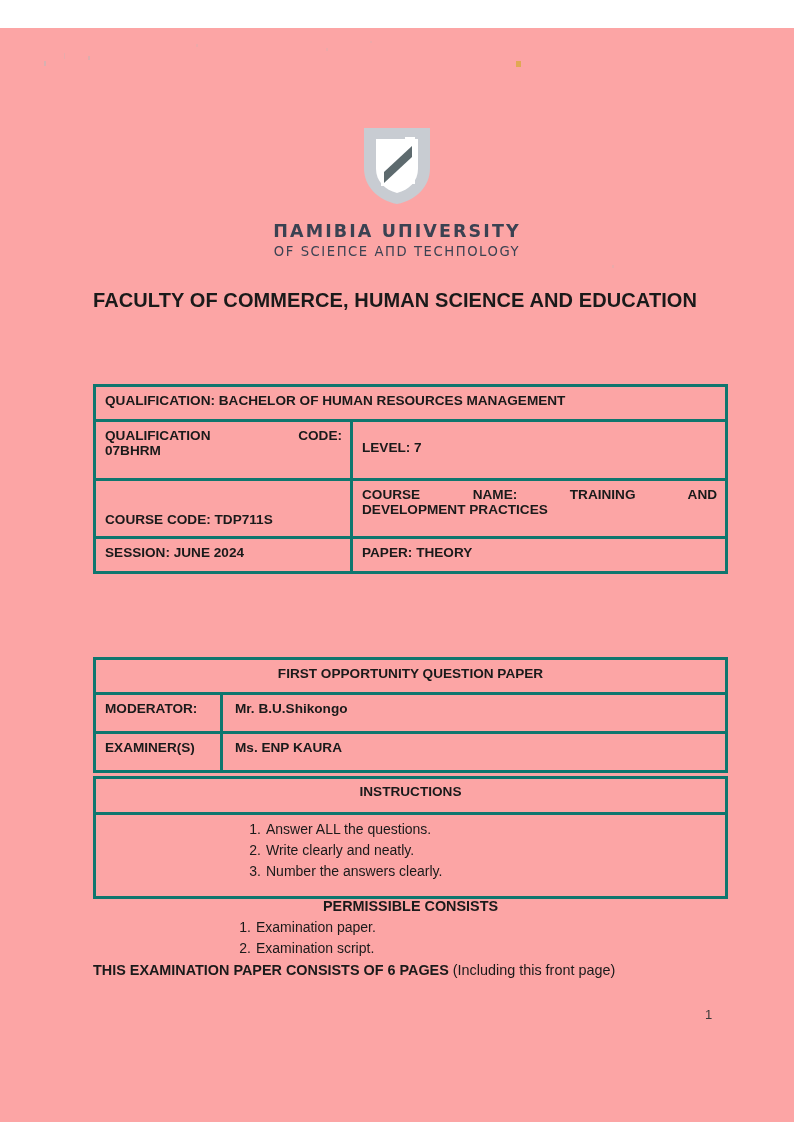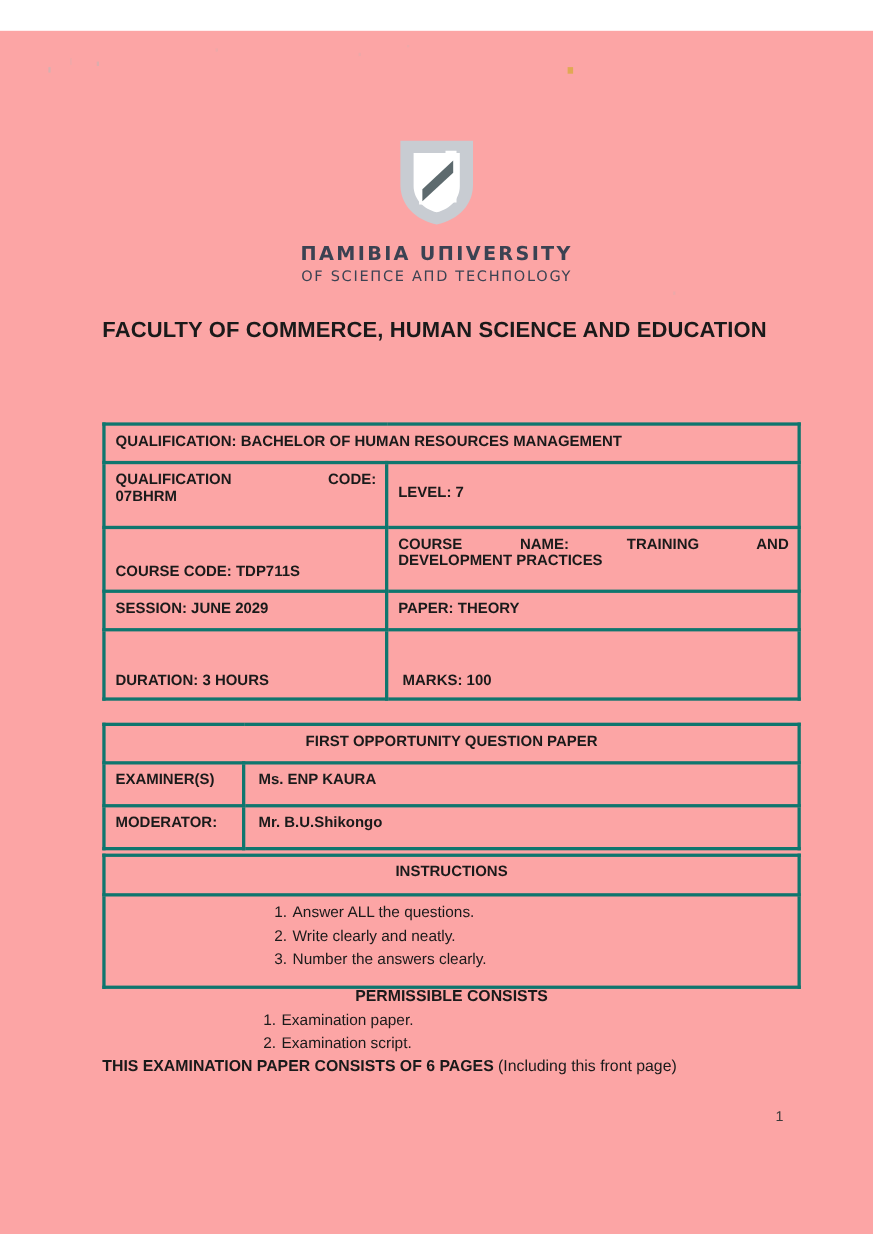--- a/index.html
+++ b/index.html
@@ -273,46 +273,42 @@
         <td class="cell-level">LEVEL:  7</td>
       </tr>
       <tr>
         <td class="cell-cname" style="vertical-align:bottom;padding-bottom:9px;">COURSE CODE:  TDP711S</td>
         <td>
           <div class="justified">COURSE NAME: TRAINING AND</div>
           <div>DEVELOPMENT PRACTICES</div>
         </td>
       </tr>
       <tr>
-        <td class="cell-session">SESSION: JUNE 2029</td>
+        <td class="cell-session">SESSION: JUNE 2024</td>
         <td>PAPER: THEORY</td>
-      </tr>
-      <tr>
-        <td class="cell-duration">DURATION:   3 HOURS</td>
-        <td class="cell-marks">MARKS: 100</td>
       </tr>
     </tbody>
   </table>
 
   <table class="doc-table" id="exam-table">
     <colgroup>
       <col style="width:127px">
       <col style="width:505px">
     </colgroup>
     <tbody>
       <tr>
         <td colspan="2" class="cell-opportunity">FIRST OPPORTUNITY QUESTION PAPER</td>
       </tr>
       <tr>
+        <td class="cell-role">MODERATOR:</td>
+        <td class="cell-person">Mr. B.U.Shikongo</td>
+      </tr>
+      <tr>
         <td class="cell-role">EXAMINER(S)</td>
         <td class="cell-person">Ms. ENP KAURA</td>
-      </tr>
-      <tr>
-        <td class="cell-role">MODERATOR:</td>
-        <td class="cell-person">Mr. B.U.Shikongo</td>
       </tr>
     </tbody>
   </table>
 
   <table class="doc-table" id="instr-table">
     <colgroup>
         <col style="width:632px">
       </colgroup>
     <tbody>
       <tr>

